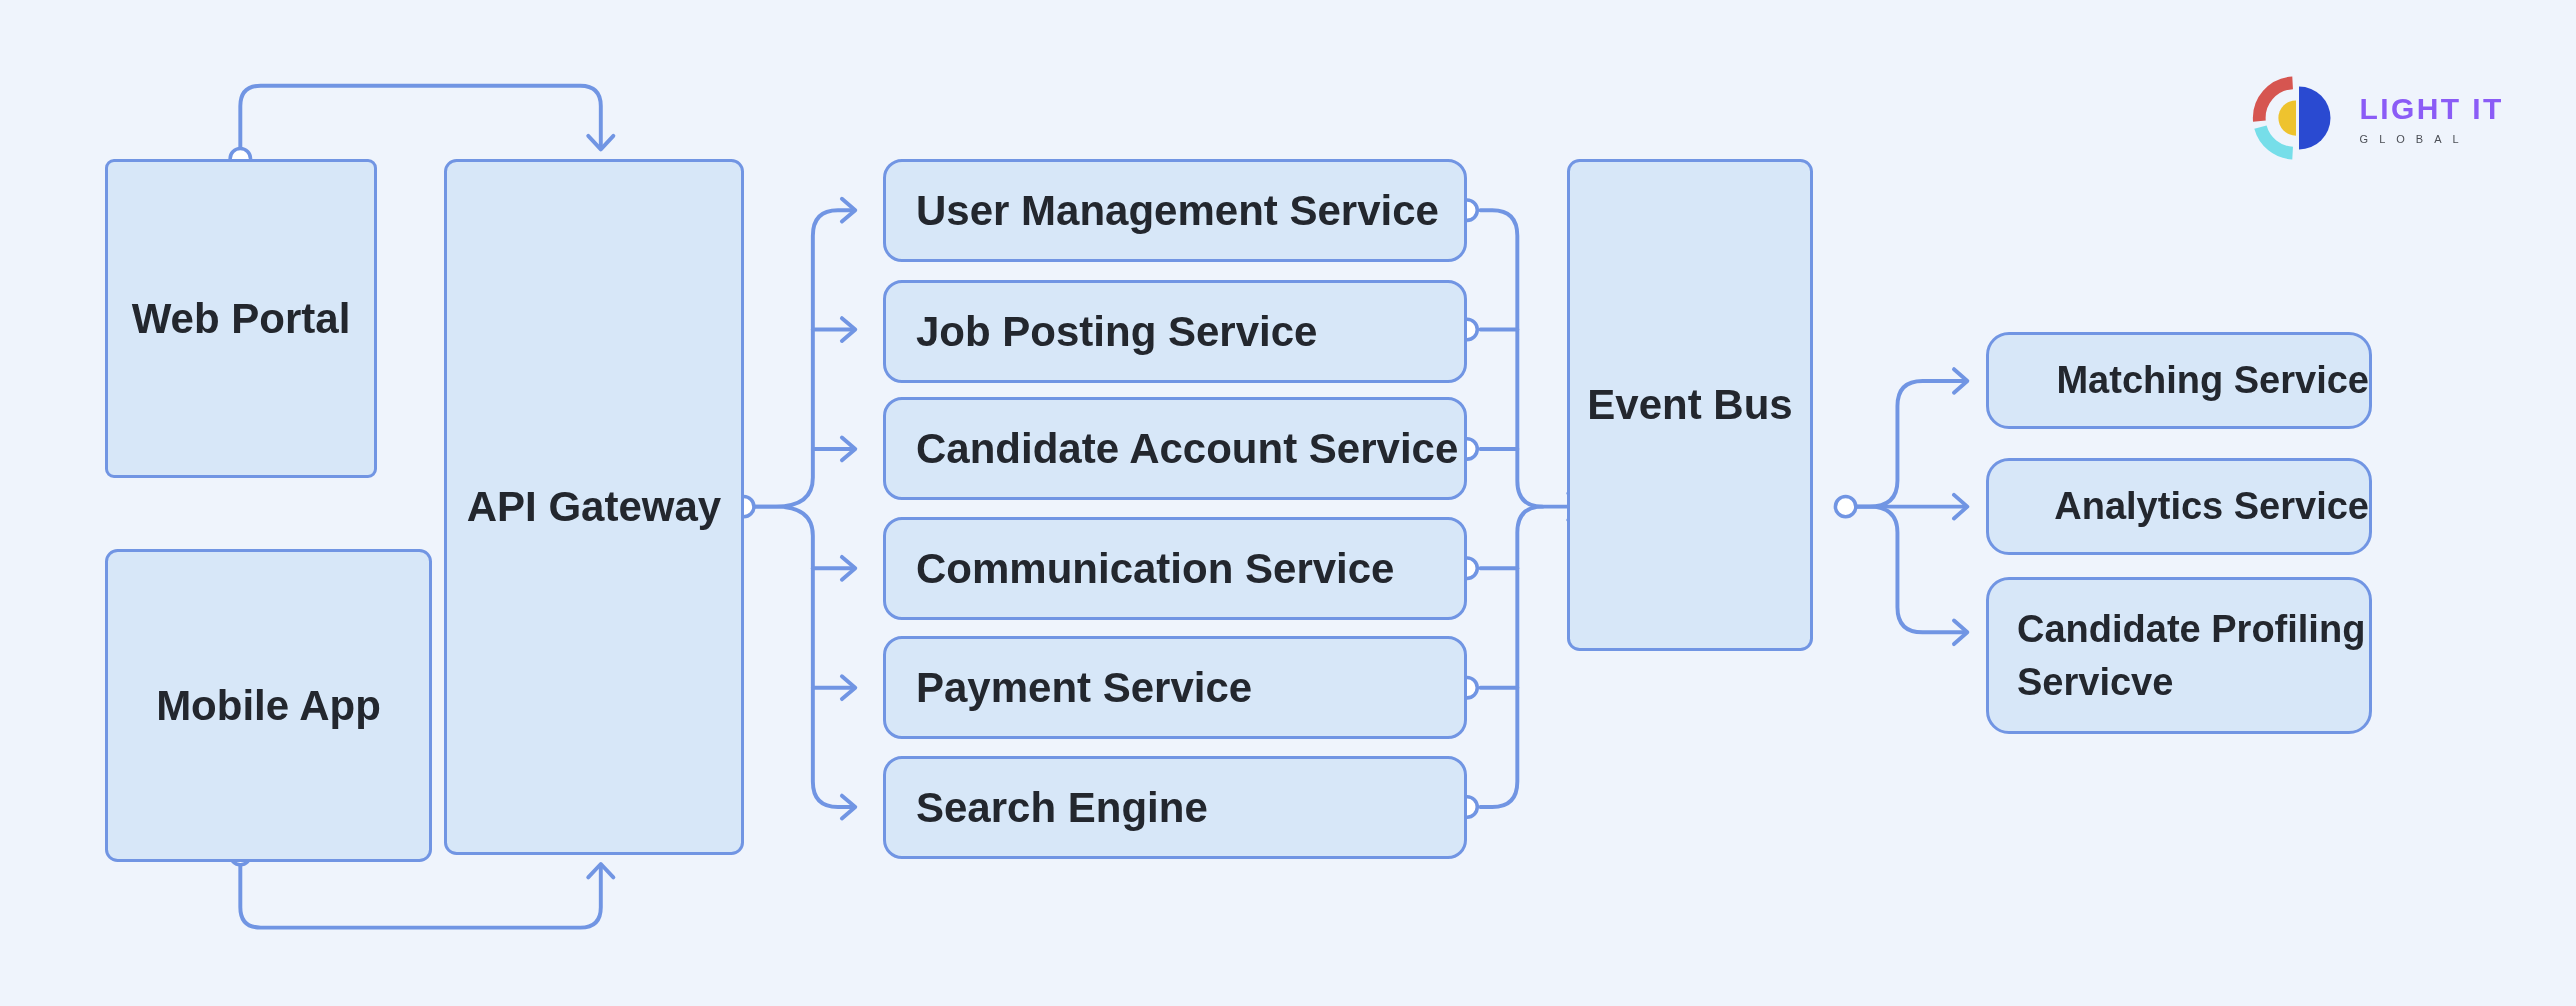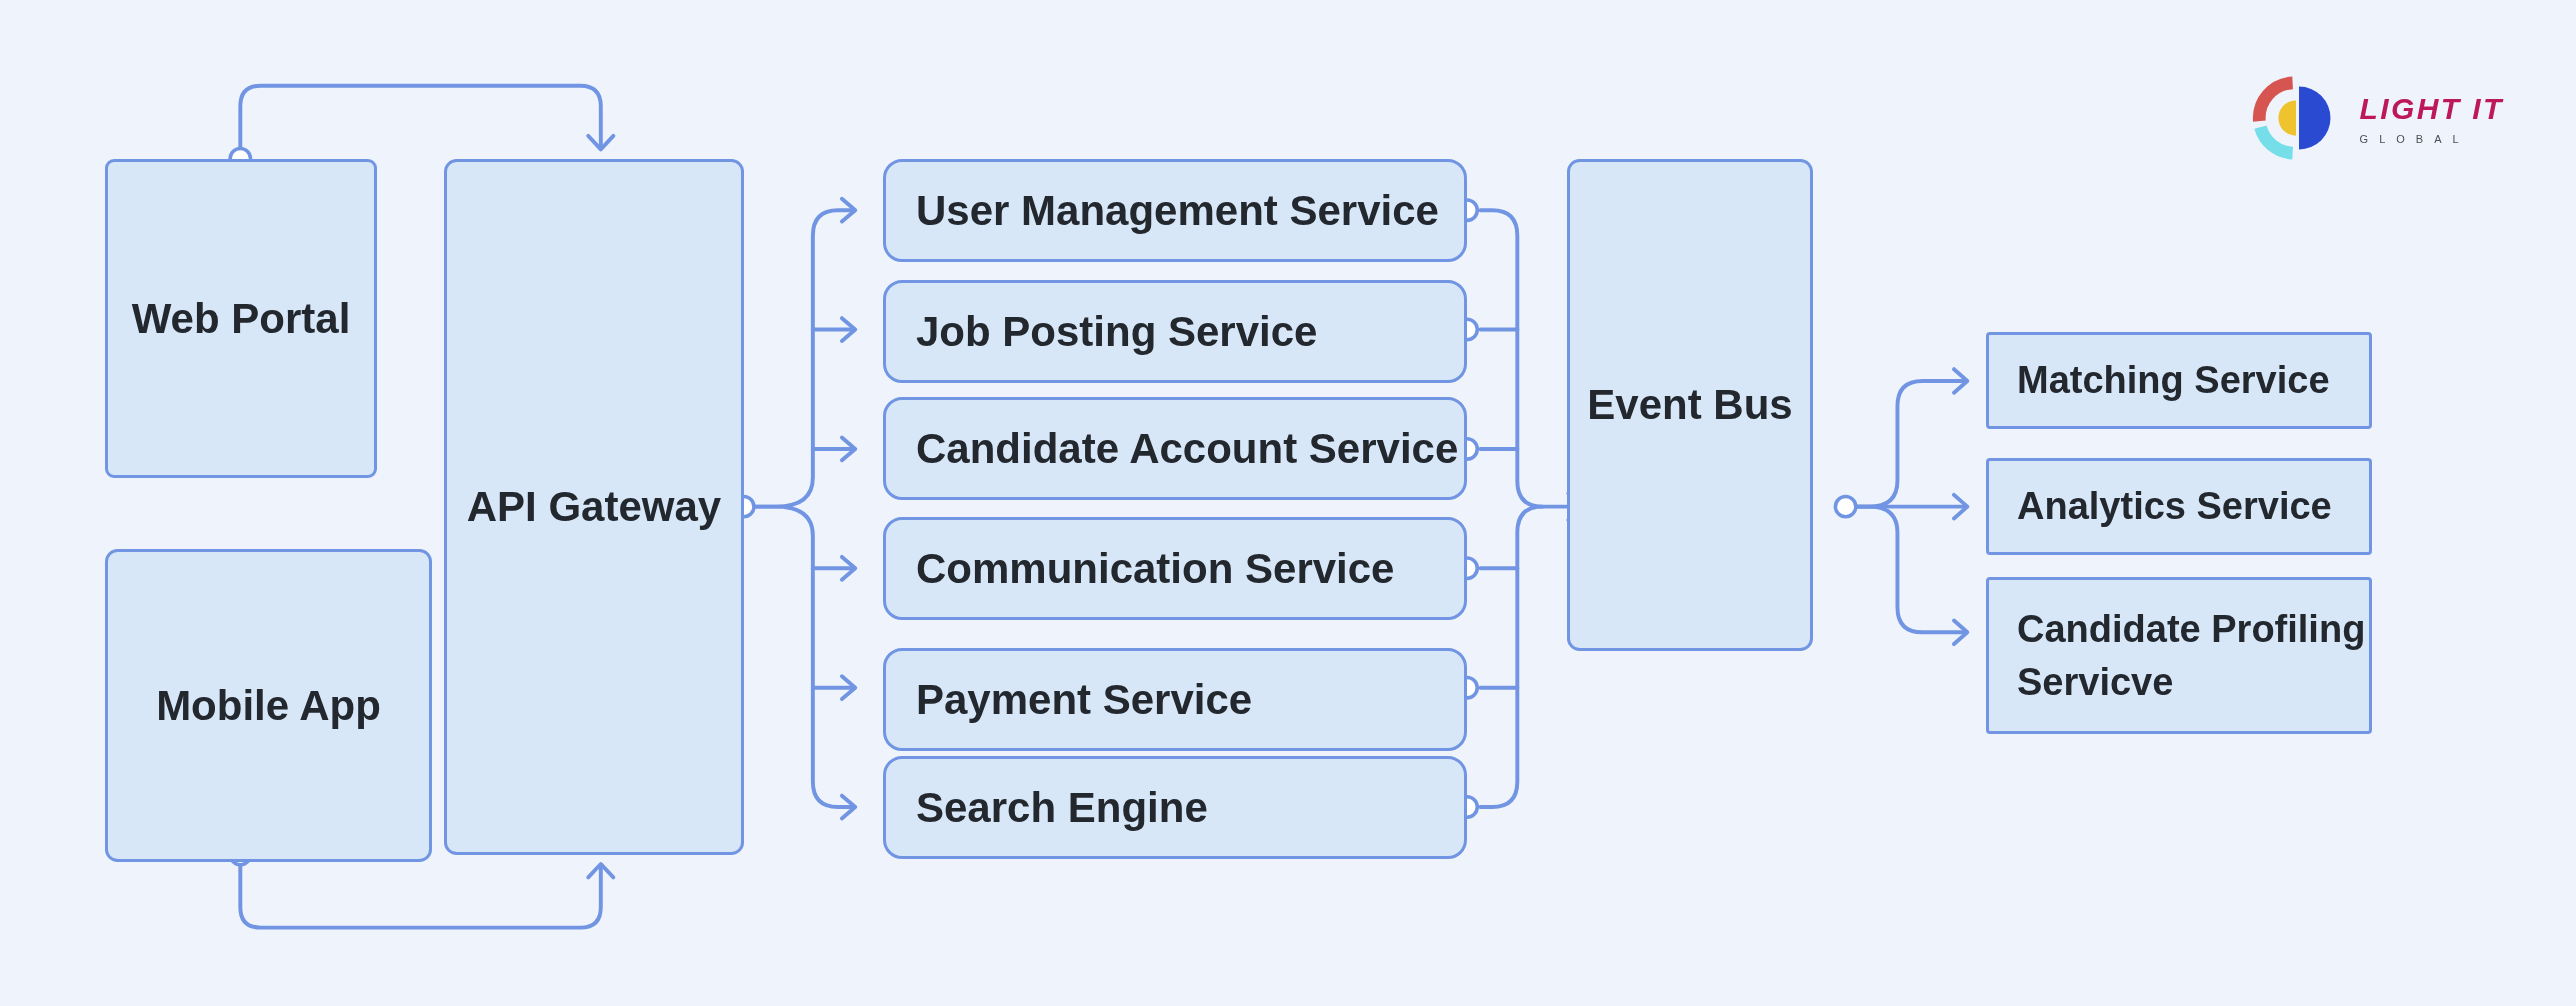--- a/index.html
+++ b/index.html
@@ -33,46 +33,45 @@
     display:flex;align-items:center;
     color:var(--text);
     font-weight:700;
   }
   .node.big{border-radius:12.6px;justify-content:center;font-size:42px;}
   .node.row{
     border-radius:19px;justify-content:flex-start;
     padding-left:30px;font-size:42px;
   }
   .node.consumer{
-    border-radius:4px;justify-content:flex-start;
+    border-radius:23px;justify-content:flex-end;
     padding-left:28px;
     font-size:38px;line-height:53px;
   }
   
   #node-web-portal   {left:105px; top:159px; width:272px; height:319px;border-radius:9px;}
   #node-mobile-app   {left:105px; top:549px; width:327px; height:313px;}
   #node-api-gateway  {left:444px; top:159px; width:300px; height:696px;}
   .node.row          {left:883px;width:584px;height:103px;}
   #svc-0{top:159px;} #svc-1{top:280px;} #svc-2{top:397px;}
-  #svc-3{top:517px;} #svc-4{top:636px;margin-top:12px;} #svc-5{top:756px;}
+  #svc-3{top:517px;} #svc-4{top:636px;} #svc-5{top:756px;}
   #node-event-bus    {left:1567px;top:159px;width:246px;height:492px;}
   .node.consumer     {left:1986px;width:386px;}
   #consumer-0{top:332px;height:97px;}
   #consumer-1{top:458px;height:97px;}
   #consumer-2{top:577px;height:157px;}
   
   #logo{
     position:absolute;left:2248px;top:71px;
     display:flex;align-items:center;gap:12.6px;
   }
   #logo-mark{width:99px;height:94px;}
   #logo-title{
     font-size:30px;font-weight:700;letter-spacing:2.4px;
-    color:#be185d;
-    font-style:italic;
+    color:#8b5cf6;
   }
   #logo-subtitle{
     font-size:11px;font-weight:500;letter-spacing:11px;
     color:#4b4e55;margin-top:7px;
   }
 </style>
 </head>
 <body>
 
 <svg id="connector-layer" viewBox="0 0 3280 1282" xmlns="http://www.w3.org/2000/svg" aria-hidden="true">

